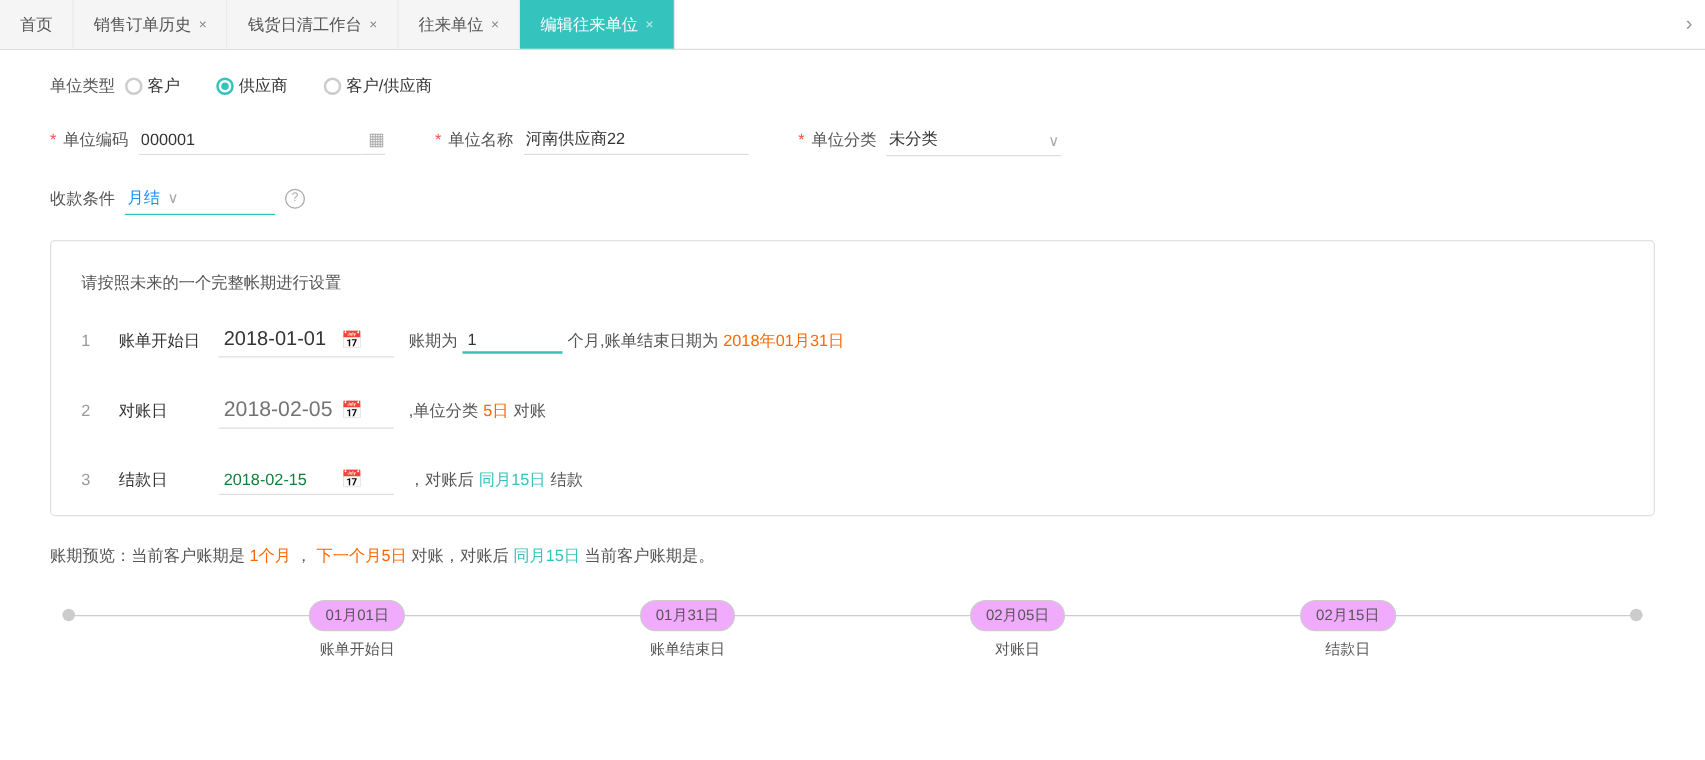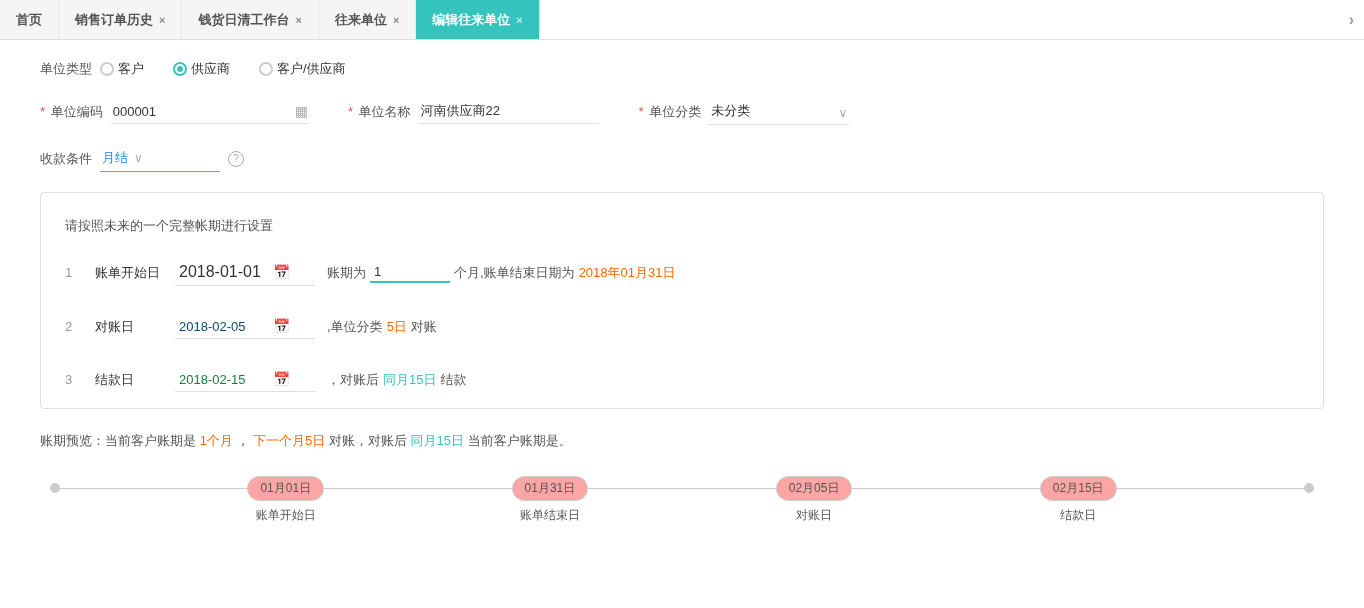--- a/index.html
+++ b/index.html
@@ -6,21 +6,20 @@
     body { font-family: 'Microsoft YaHei', Arial, sans-serif; font-size: 13px; color: #333; background: #f5f5f5; }
 
     
     .tab-bar {
       display: flex;
       align-items: stretch;
       background: #fff;
       border-bottom: 1px solid #ddd;
       height: 40px;
       padding-left: 0;
-      font-weight: bold;
     }
     .tab-item {
       display: flex;
       align-items: center;
       padding: 0 16px;
       height: 100%;
       cursor: pointer;
       font-size: 13px;
       color: #555;
       border-right: 1px solid #e8e8e8;
@@ -244,21 +243,21 @@
       color: #555;
       margin-bottom: 24px;
       line-height: 1.8;
     }
     .tl-node {
       display: flex;
       flex-direction: column;
       align-items: center;
     }
     .tl-pill {
-      background: #fca5a5;
+      background: #f0abfc;
       border: 1px solid #ccc;
       border-radius: 20px;
       padding: 3px 12px;
       font-size: 12px;
       color: #555;
       white-space: nowrap;
     }
     .tl-sub-label {
       margin-top: 6px;
       font-size: 12px;
@@ -370,21 +369,21 @@
         <input type="text" class="row-period-input" value="1" style="">
         <span>个月,账单结束日期为</span>
         <span class="highlight-orange">2018年01月31日</span>
       </div>
     </div>
 
     <div class="setting-row">
       <span class="row-num">2</span>
       <span class="row-label">对账日</span>
       <div class="row-date-input">
-        <input type="text" style="border: none; outline: none; font-size: 13px; color: #0c4a6e; width: 90px;" value="2018-02-05">
+        <input type="text" style="border: none; outline: none; font-size: 17px; color: #737373; width: 90px;" value="2018-02-05">
         <span class="icon-cal" style="color:#35c3be;">📅</span>
       </div>
       <div class="row-desc">
         <span>,单位分类</span>
         <span class="highlight-orange">5日</span>
         <span>对账</span>
       </div>
     </div>
 
     <div class="setting-row" style="margin-bottom:0;">

